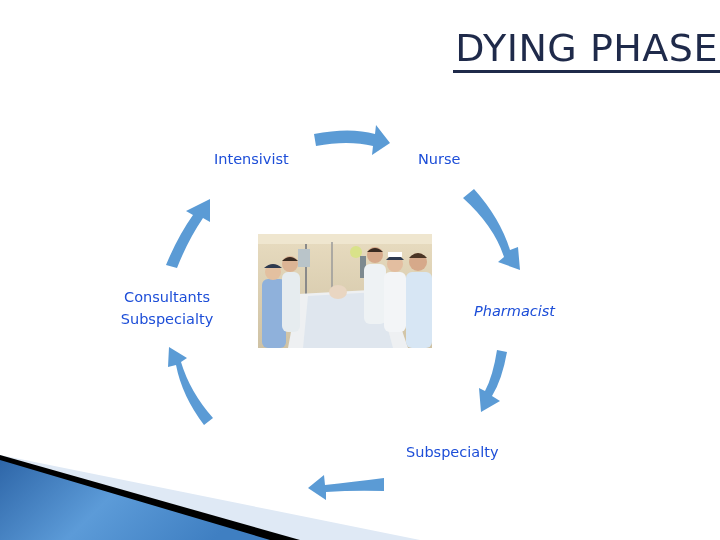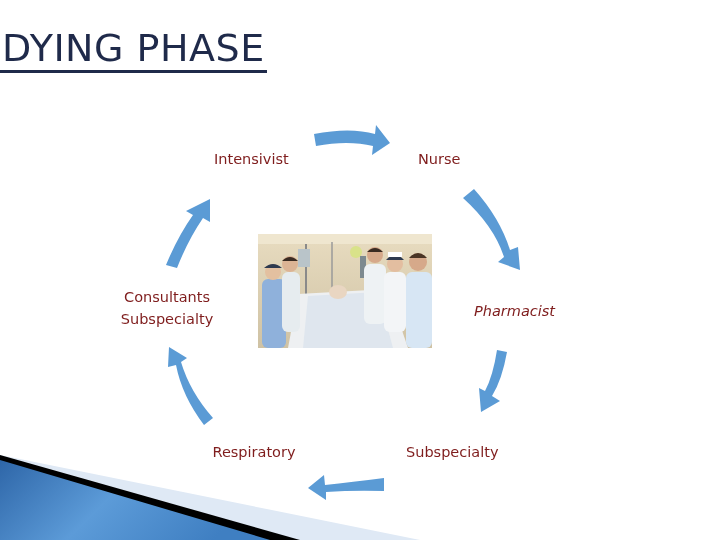--- a/index.html
+++ b/index.html
@@ -1,19 +1,19 @@
 <!DOCTYPE html>
 <html><head>
 <meta charset="utf-8">
 <style>
   html, body { margin:0; padding:0; }
   body { width:720px; height:540px; background:#ffffff; position:relative; overflow:hidden; font-family:"DejaVu Sans", sans-serif; }
-  .title { position:absolute; left:0; width:720px; top:26px; text-align:left; }
+  .title { position:absolute; left:0; width:720px; top:26px; text-align:right; }
   .title span { font-family:"DejaVu Sans", sans-serif; font-size:38px; color:#1f2a4a; letter-spacing:0.5px; border-bottom:3px solid #1f2a4a; padding:0 2px 0 2px; line-height:44px; display:inline-block; }
-  .label { position:absolute; font-size:14.5px; color:#7f1d1d; text-align:center; line-height:22px; white-space:nowrap; }
+  .label { position:absolute; font-size:14.5px; color:#1d4ed8; text-align:center; line-height:22px; white-space:nowrap; }
   svg.arrows { position:absolute; left:0; top:0; }
   .photo { position:absolute; left:258px; top:234px; width:174px; height:114px; overflow:hidden; }
   .corner { position:absolute; left:0; top:0; }
 </style>
 </head>
 <body>
 
 <div class="title">
   <span>DYING PHASE</span>
 </div>
@@ -54,21 +54,20 @@
 <div class="label" style="left:406px; top:148px;margin-left:12px;">
   <span>Nurse</span>
 </div>
 <div class="label" style="left:474px; top:300px;font-style:italic;">
   <span>Pharmacist</span>
 </div>
 <div class="label" style="left:406px; top:441px;">
   <span>Subspecialty</span>
 </div>
 <div class="label" style="left:205px; top:441px; width:98px;">
-  <div>Respiratory</div>
 </div>
 <div class="label" style="left:114px; top:286px; width:106px;">
   <div>Consultants</div>
   <div>Subspecialty</div>
 </div>
 
 <div class="photo">
   <svg width="174" height="114" viewBox="0 0 174 114">
     <defs>
       <linearGradient id="wall" x1="0" y1="0" x2="0" y2="1">

